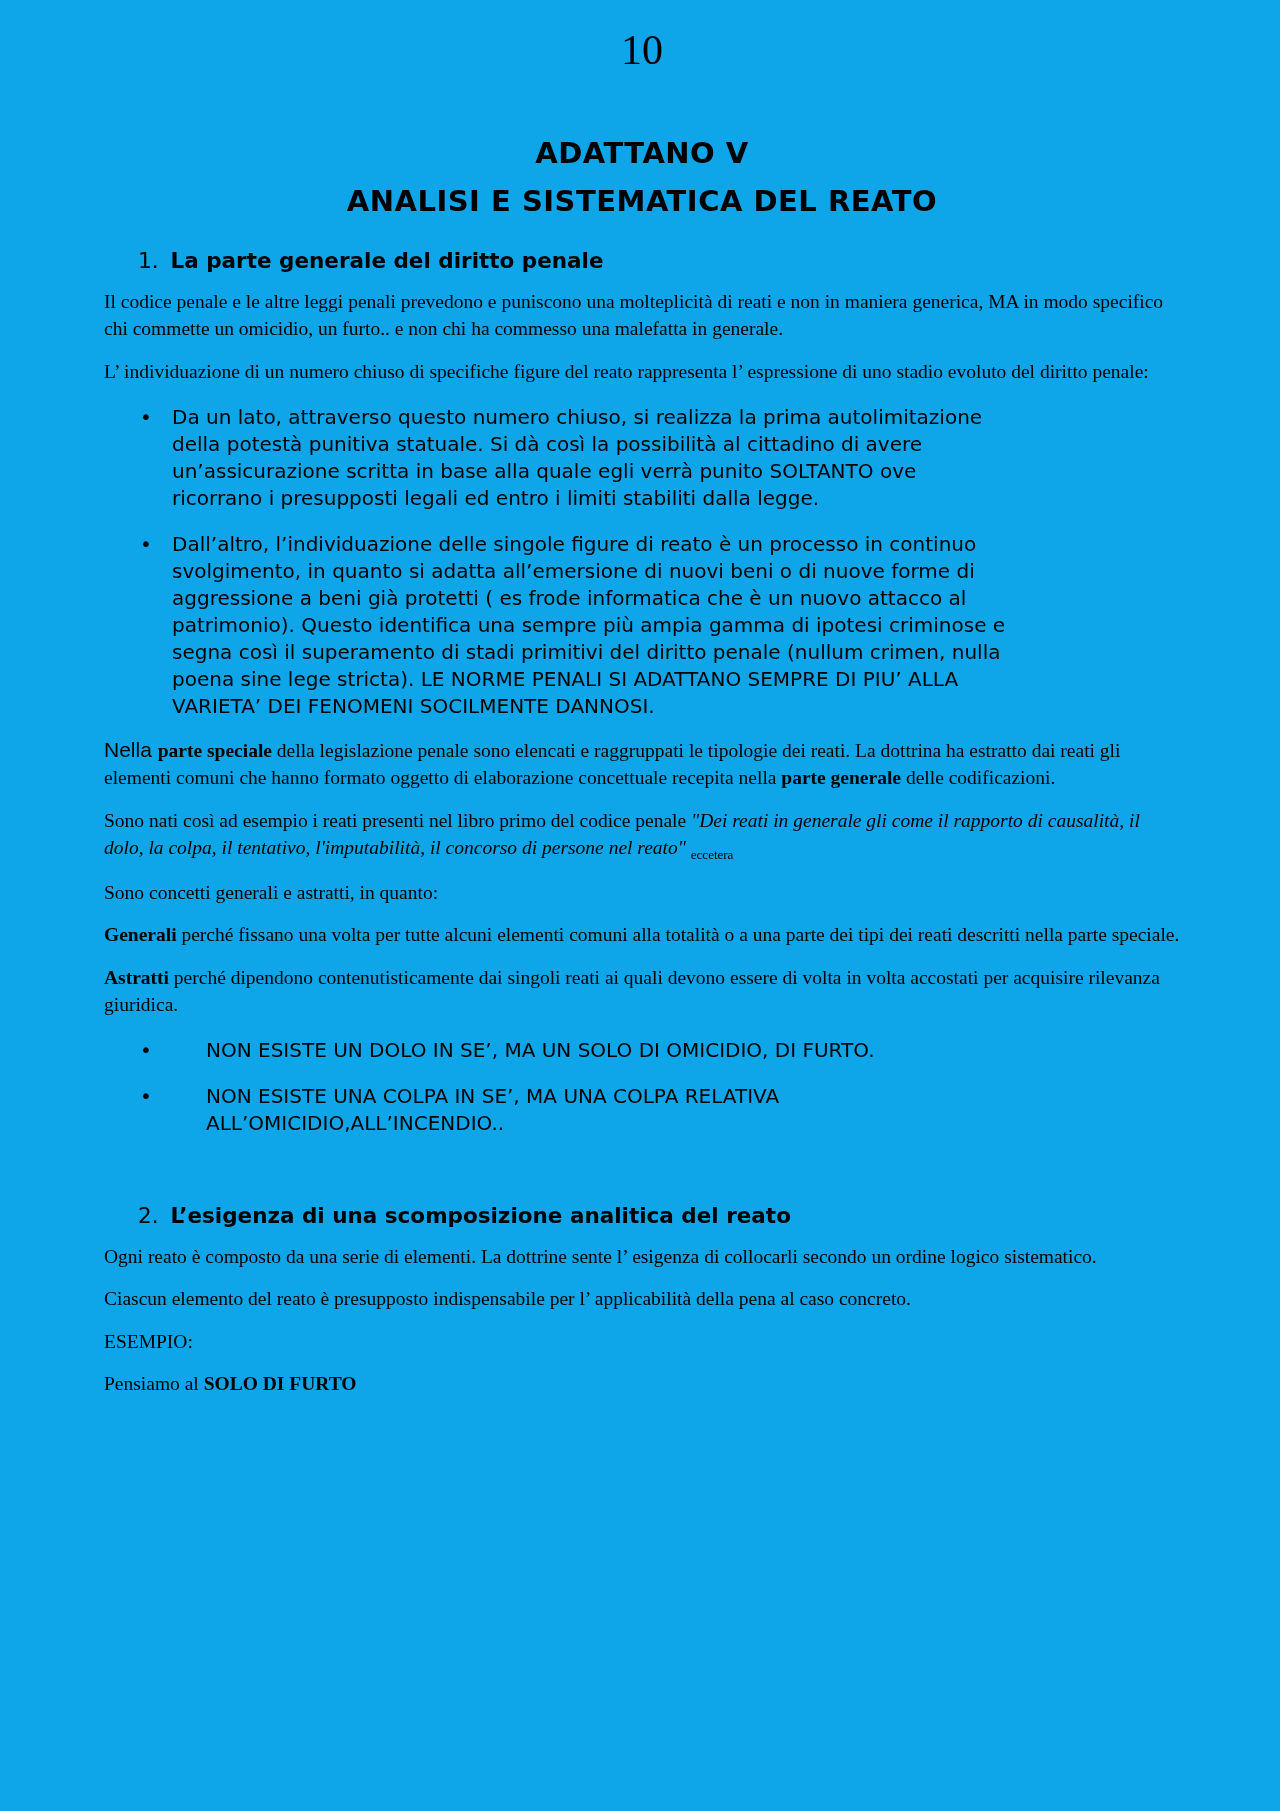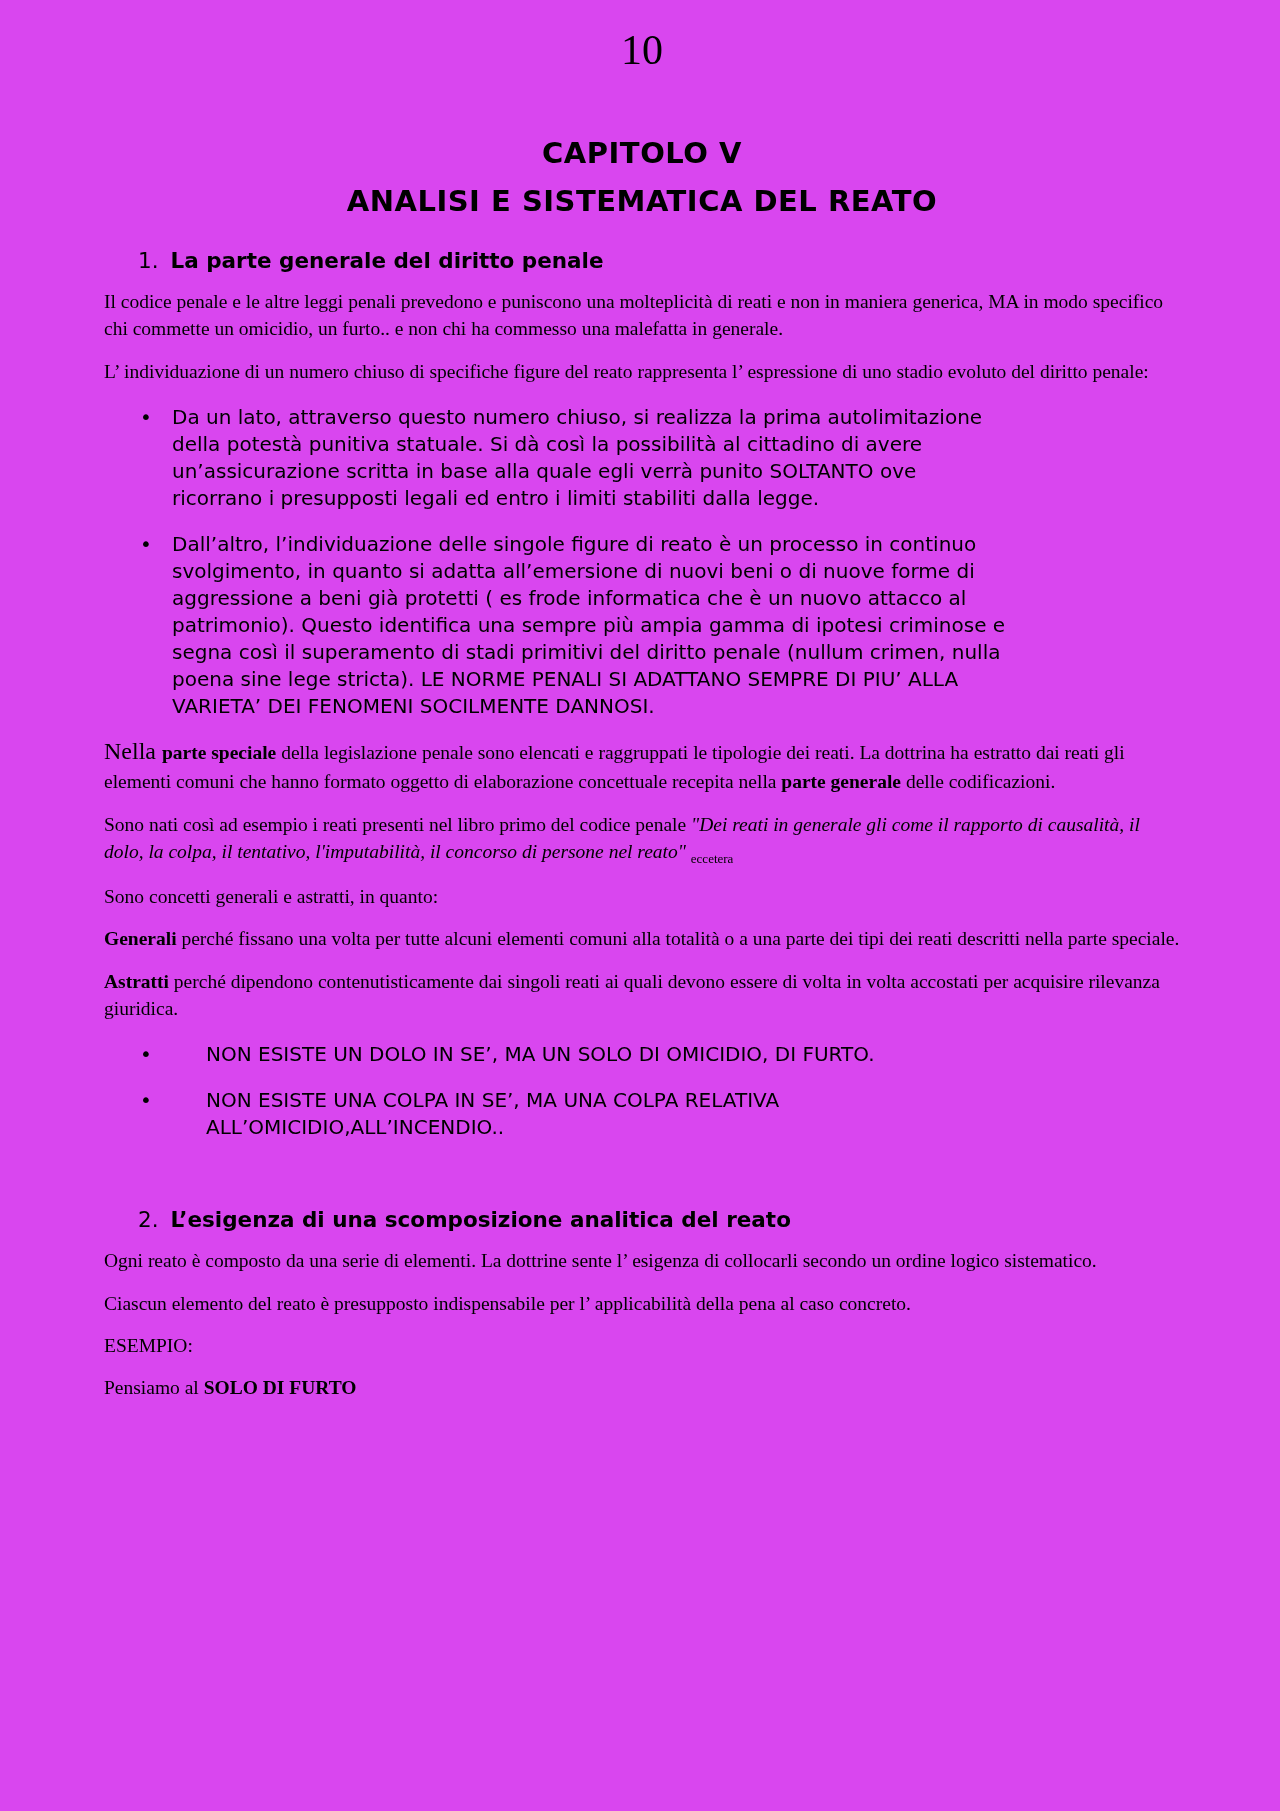--- a/index.html
+++ b/index.html
@@ -2,21 +2,21 @@
 <html><head>
 <meta charset="utf-8">
 <style>
   * { margin: 0; padding: 0; box-sizing: border-box; }
   html, body { background: #ffffff; }
   .page {
     position: relative;
     width: 1280px;
     height: 1811px;
     margin: 0 auto;
-    background: #d946ef;
+    background: #0ea5e9;
     color: #000000;
     padding: 26px 100px 0 104px;
     overflow: hidden;
   }
   .page-number {
     text-align: center;
     font-family: "Liberation Serif", serif;
     font-size: 42px;
     font-weight: normal;
   }
@@ -43,22 +43,22 @@
   }
   .sec-heading .sec-num { font-weight: normal; margin-right: 12px; }
   .sec-heading .sec-title { font-weight: bold; }
   p.body {
     font-family: "Liberation Serif", serif;
     font-size: 19.5px;
     line-height: 1.4;
     margin-top: 15px;
   }
   .sans-lead {
-    font-family: Liberation Serif, serif;
-    font-size: 24px;
+    font-family: Liberation Sans, sans-serif;
+    font-size: 21px;
     text-align: right;
   }
   .b { font-weight: bold; }
   .i { font-style: italic; }
   .small-sub {
     font-size: 13px;
     vertical-align: sub;
   }
   .bullet {
     display: flex;
@@ -78,21 +78,21 @@
   .sec2-heading { margin-top: 66px; }
   .gap-lg { margin-top: 21px; }
 </style>
 </head>
 <body>
 
 <div class="page">
 
   <div class="page-number">10</div>
 
-  <div class="h-chapter">CAPITOLO V</div>
+  <div class="h-chapter">ADATTANO V</div>
 
   <div class="h-subtitle">ANALISI E SISTEMATICA DEL REATO</div>
 
   <div class="sec-heading">
     <span class="sec-num">1.</span><span class="sec-title">La parte generale del diritto penale</span>
   </div>
 
   <p class="body">Il codice penale e le altre leggi penali prevedono e puniscono una molteplicità di reati e non in maniera generica, MA in modo specifico chi commette un omicidio, un furto.. e non chi ha commesso una malefatta in generale.</p>
 
   <p class="body">L’ individuazione di un numero chiuso di specifiche figure del reato rappresenta l’ espressione di uno stadio evoluto del diritto penale:</p>

